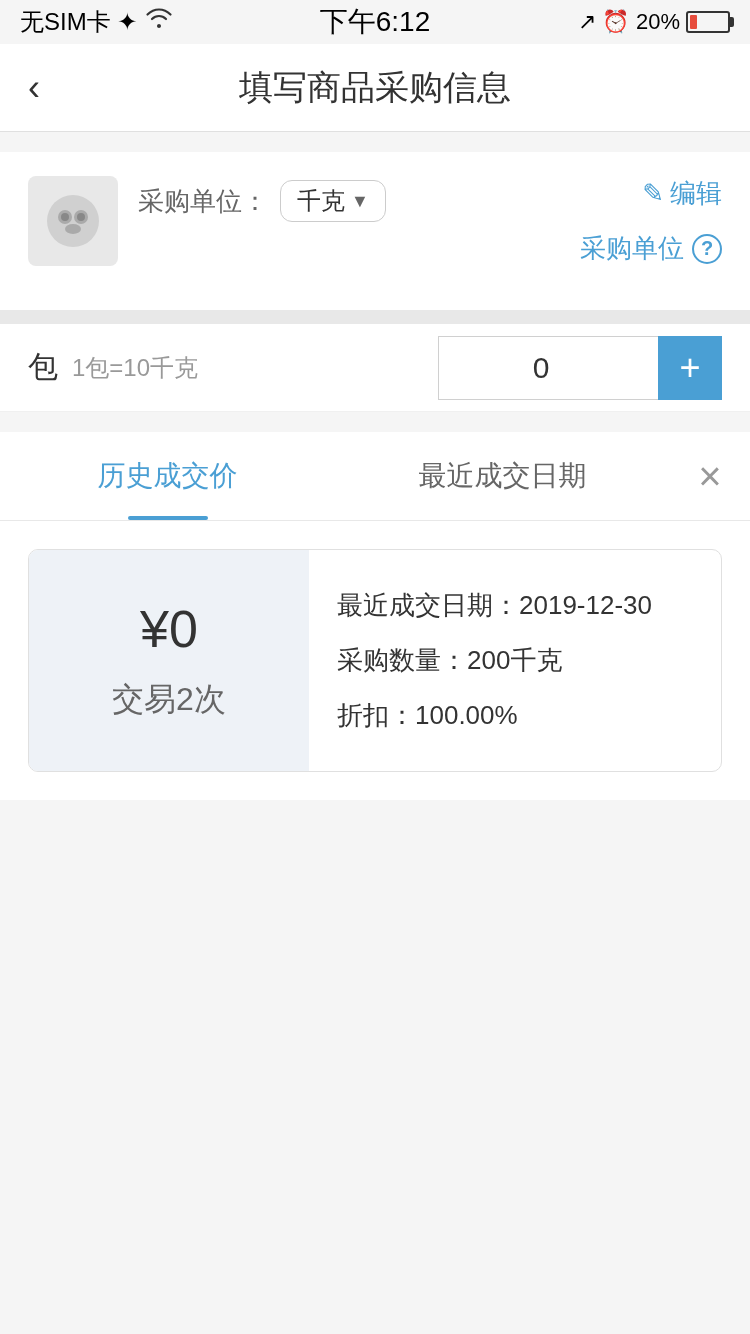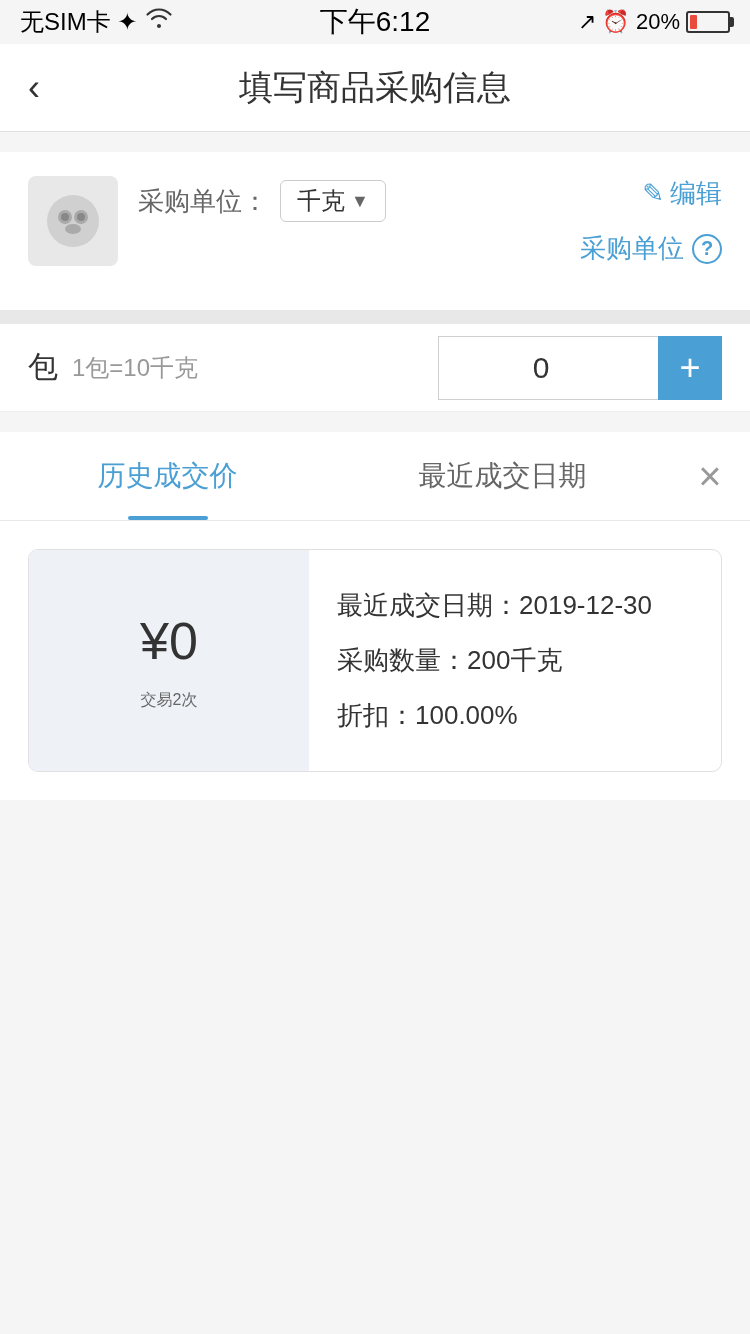--- a/index.html
+++ b/index.html
@@ -135,21 +135,21 @@
     }
     .product-unit-row {
       display: flex;
       align-items: center;
       gap: 12px;
       font-size: 26px;
       color: #666;
     }
     .unit-selector {
       border: 1px solid #ccc;
-      border-radius: 6px;
+      border-radius: 12px;
       padding: 4px 16px;
       font-size: 24px;
       color: #333;
       display: flex;
       align-items: center;
       gap: 6px;
       background: #fff;
     }
     .unit-arrow {
       font-size: 18px;
@@ -312,21 +312,21 @@
       justify-content: center;
       padding: 40px 20px;
       flex-shrink: 0;
     }
     .price-amount {
       font-size: 52px;
       color: #333;
       font-weight: 500;
     }
     .price-transaction-count {
-      font-size: 16px;
+      font-size: 32px;
       color: #666;
       margin-top: 19px;
     }
     .price-card-right {
       flex: 1;
       padding: 36px 28px;
       display: flex;
       flex-direction: column;
       gap: 16px;
       justify-content: center;

